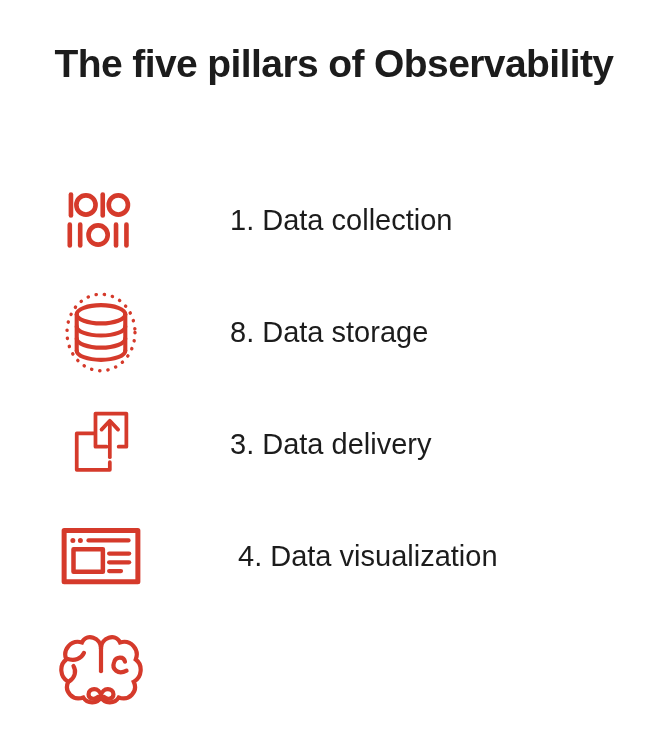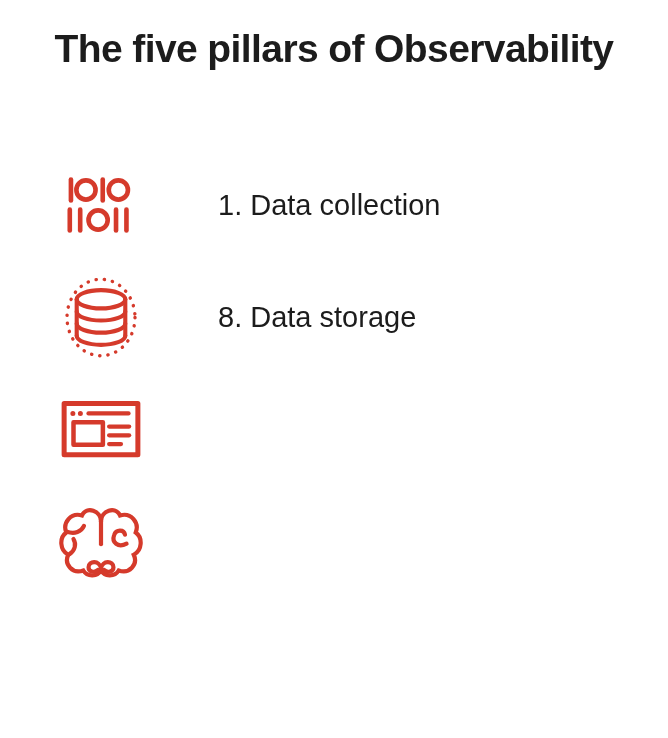--- a/index.html
+++ b/index.html
@@ -5,31 +5,31 @@
   :root { --accent:#D53A2B; --text:#1C1C1C; }
   * { box-sizing:border-box; }
   html,body { margin:0; padding:0; }
   body {
     width:668px; height:738px;
     background:#ffffff;
     font-family:"Liberation Sans", sans-serif;
     color:var(--text);
     overflow:hidden;
   }
-  .page { padding-top:27px; }
+  .page { padding-top:42px; }
   .title {
     margin:0;
     text-align:center;
     font-size:39px;
     font-weight:700;
     letter-spacing:-0.6px;
     color:var(--text);
   }
   .pillar-list { margin-top:78px; margin-left:40px; }
-  .row { display:flex; align-items:center; height:112px; }
+  .row { display:flex; align-items:center; height:112px;gap:12px; }
   .icon-cell {
     width:122px;
     display:flex; justify-content:center; align-items:center;
     color:var(--accent);
     flex:0 0 auto;
   }
   .icon-cell svg { display:block; }
   .label {
     margin-left:56px;
     font-size:29px;
@@ -73,34 +73,46 @@
           <path d="M12 20 V50"></path>
           <path d="M52 20 V50"></path>
           <path d="M12 30 a20 7.5 0 0 0 40 0"></path>
           <path d="M12 40 a20 7.5 0 0 0 40 0"></path>
           <path d="M12 50 a20 7.5 0 0 0 40 0"></path>
         </svg>
       </div>
       <div class="label">8. Data storage</div>
     </div>
 
+    <div class="row">
+      <div class="icon-cell">
+        <svg width="62" height="75" viewBox="0 0 56 68" fill="none" stroke="currentColor" stroke-width="3.4" stroke-linecap="round" stroke-linejoin="round">
+          <path d="M36 50 V57 H6 V24 H36"></path>
+          <path d="M33 36 H23 V6 H51 V36 H44" fill="#ffffff"></path>
+          <path d="M36 15.5 V45.5"></path>
+          <path d="M28.5 20.5 L36 12.5 L43.5 20.5"></path>
+        </svg>
+      </div>
+      <div class="label">3. Data delivery</div>
+    </div>
 
     <div class="row">
       <div class="icon-cell">
         <svg width="80" height="58" viewBox="0 0 64 46" fill="none" stroke="currentColor" stroke-width="4" stroke-linecap="round" stroke-linejoin="round">
           <rect x="2.5" y="2.5" width="59" height="41"></rect>
           <circle cx="9.5" cy="10.5" r="1.2" fill="currentColor" stroke-width="1.6"></circle>
           <circle cx="15.5" cy="10.5" r="1.2" fill="currentColor" stroke-width="1.6"></circle>
           <path d="M22 10.5 H54" stroke-width="3.4"></path>
           <rect x="10" y="17.5" width="23.5" height="18" stroke-width="3.6"></rect>
           <path d="M38.5 21 H54.5" stroke-width="3.4"></path>
           <path d="M38.5 28 H54.5" stroke-width="3.4"></path>
           <path d="M38.5 35 H48" stroke-width="3.4"></path>
         </svg>
       </div>
+      <div class="label indent">4. Data visualization</div>
     </div>
 
     <div class="row">
       <div class="icon-cell">
         <svg width="84" height="76" viewBox="0 0 64 58" fill="none" stroke="currentColor" stroke-width="3.2" stroke-linecap="round">
           <path d="M32 14 C32 6 21 2 17.5 9.5 C9 7 2.5 15 5.5 22.5 C0 26.5 0.5 36 7 39.5 C3.5 47 10.5 54.5 18.5 51.5 C21.5 56.5 29.5 56.5 32 51"></path>
           <path transform="translate(64 0) scale(-1 1)" d="M32 14 C32 6 21 2 17.5 9.5 C9 7 2.5 15 5.5 22.5 C0 26.5 0.5 36 7 39.5 C3.5 47 10.5 54.5 18.5 51.5 C21.5 56.5 29.5 56.5 32 51"></path>
           <path d="M32 14 V31.5"></path>
           <path d="M6 22 C12 24 17 22 19 17.5"></path>
           <path d="M8 39 C12 36.5 13.5 31.5 11 27.5"></path>

